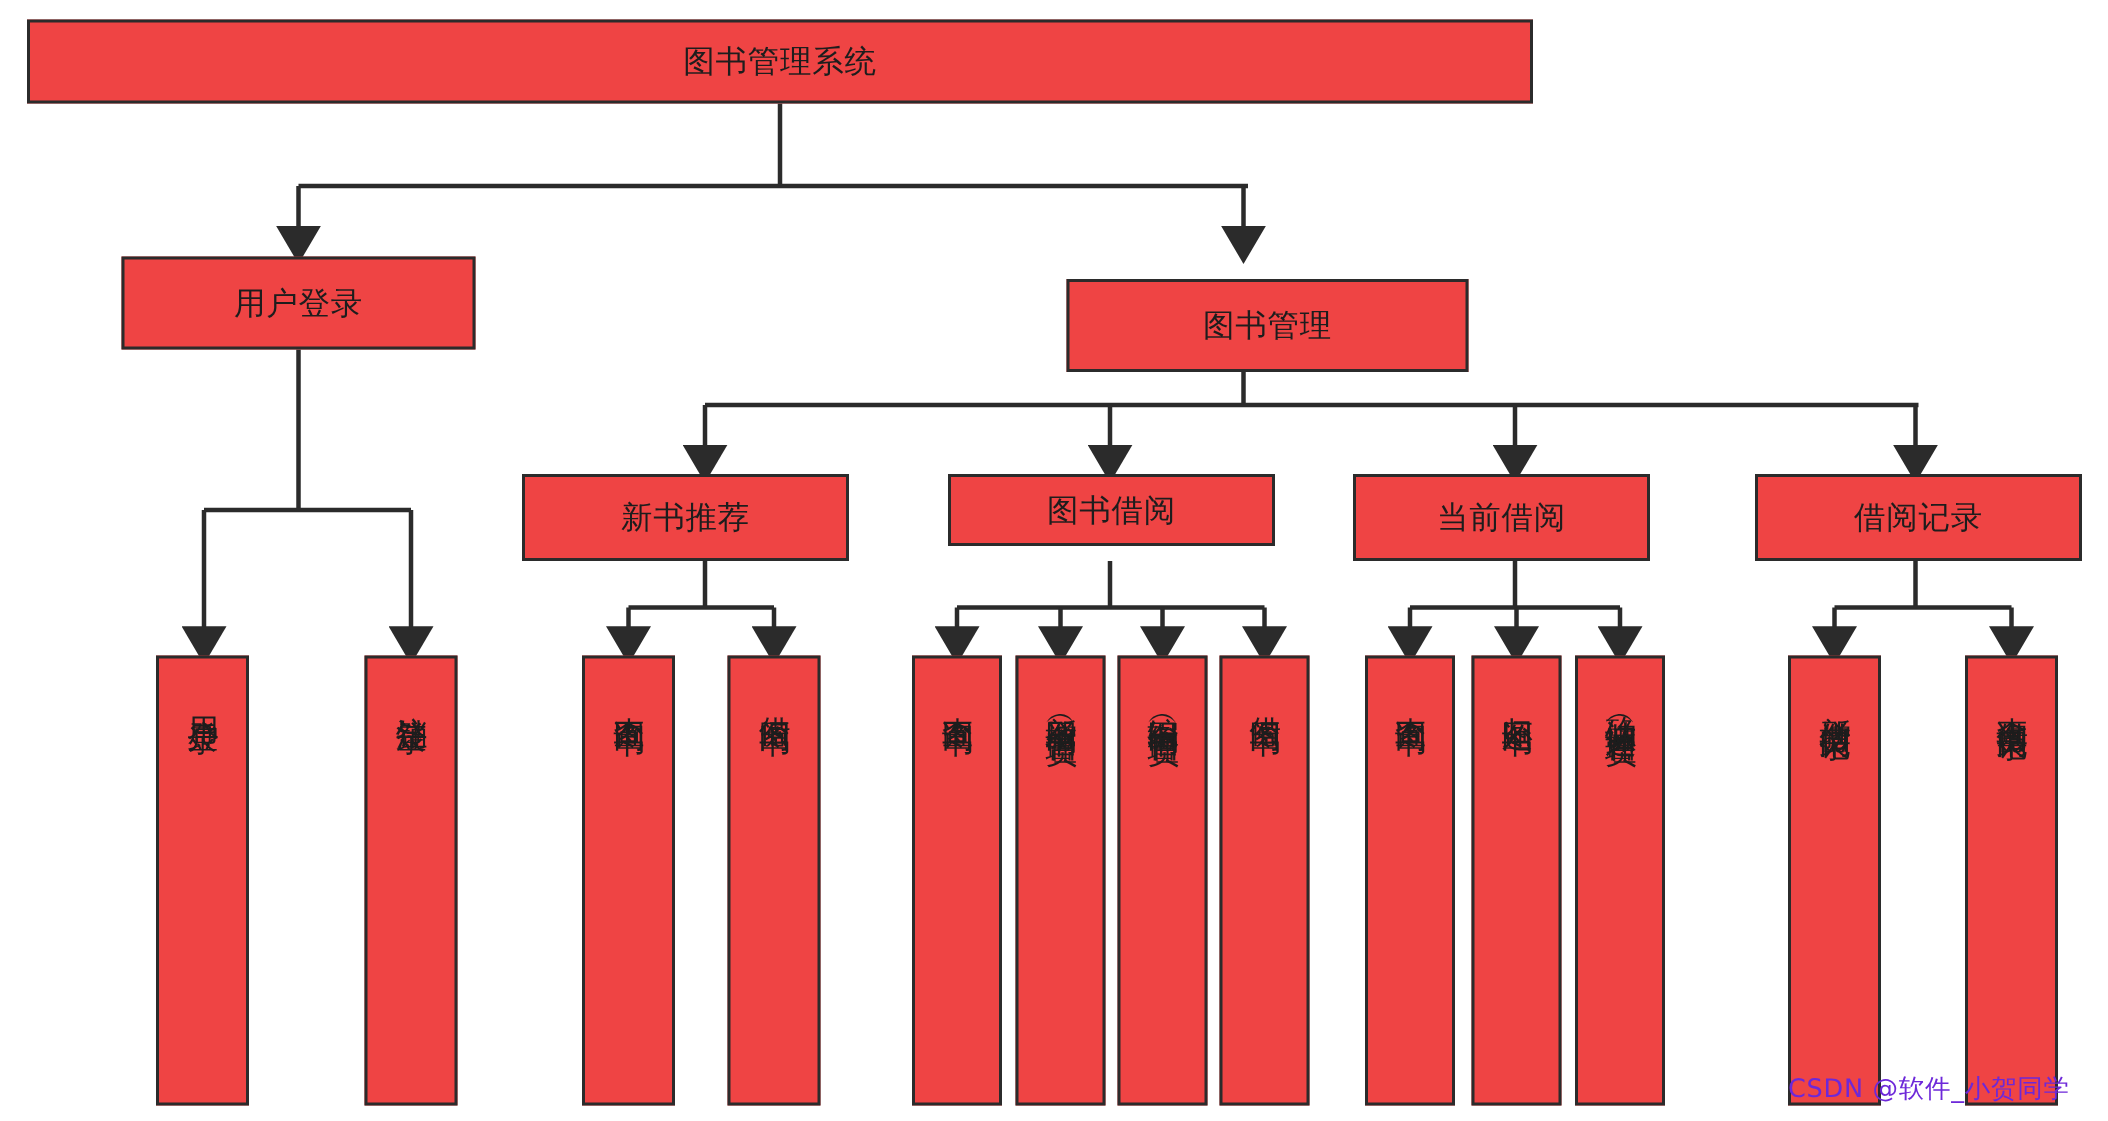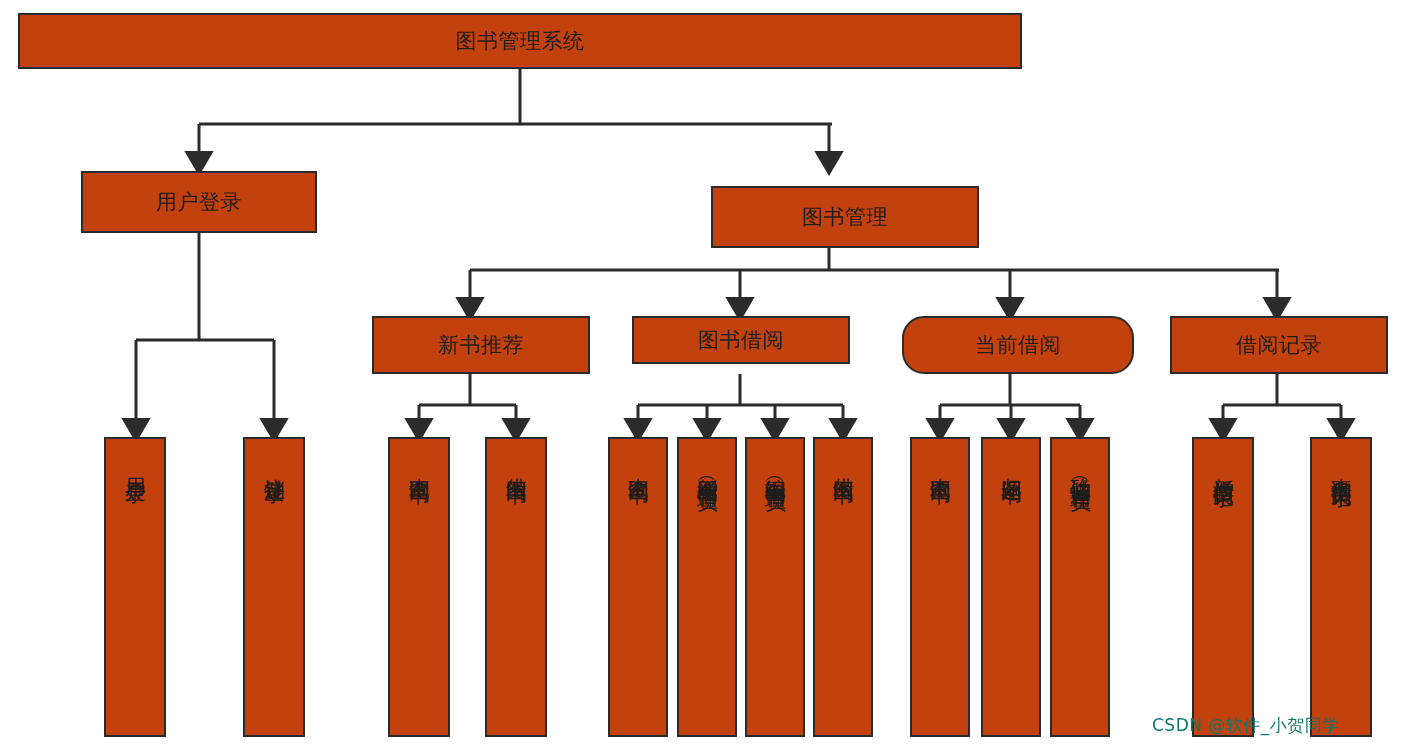--- a/index.html
+++ b/index.html
@@ -23,21 +23,21 @@
     left: 0;
     top: 0;
     width: 1405px;
     height: 747px;
     pointer-events: none;
   }
   .node {
     position: absolute;
     box-sizing: border-box;
     border: 2px solid #2b2b2b;
-    background: #c2410c;
+    background: #ef4444;
     display: flex;
     align-items: center;
     justify-content: center;
     z-index: 2;
   }
   .node.root {
     border-width: 2px;
   }
   .node .lbl {
     font-size: 21px;
@@ -54,24 +54,24 @@
   .node.leaf .lbl {
     font-size: 21px;
     writing-mode: vertical-rl;
     text-orientation: upright;
     white-space: nowrap;
     letter-spacing: 2px;
     line-height: 1;
   }
   #watermark {
     position: absolute;
-    left: 1152px;
+    left: 1192px;
     top: 714px;
     font-size: 17px;
-    color: #0f766e;
+    color: #6d28d9;
     white-space: nowrap;
     z-index: 5;
     letter-spacing: 0.5px;
   }
 </style>
 </head>
 <body>
 
 <div id="canvas">
 
@@ -141,27 +141,27 @@
     <span class="lbl">图书管理系统</span>
   </div>
 
   <div class="node" style="left:81px; top:171px; width:236px; height:62px;">
     <span class="lbl">用户登录</span>
   </div>
   <div class="node" style="left:711px; top:186px; width:268px; height:62px;">
     <span class="lbl">图书管理</span>
   </div>
 
-  <div class="node" style="left:372px; top:316px; width:218px; height:58px;">
+  <div class="node" style="left:348px; top:316px; width:218px; height:58px;">
     <span class="lbl">新书推荐</span>
   </div>
   <div class="node" style="left:632px; top:316px; width:218px; height:48px;">
     <span class="lbl">图书借阅</span>
   </div>
-  <div class="node" style="left:902px; top:316px; width:232px; height:58px;border-radius:22px;">
+  <div class="node" style="left:902px; top:316px; width:198px; height:58px;">
     <span class="lbl">当前借阅</span>
   </div>
   <div class="node" style="left:1170px; top:316px; width:218px; height:58px;text-align:right;">
     <span class="lbl">借阅记录</span>
   </div>
 
   <div class="node leaf" style="left:104px; top:437px; width:62px; height:300px;">
     <span class="lbl">用户登录</span>
   </div>
   <div class="node leaf" style="left:243px; top:437px; width:62px; height:300px;">

